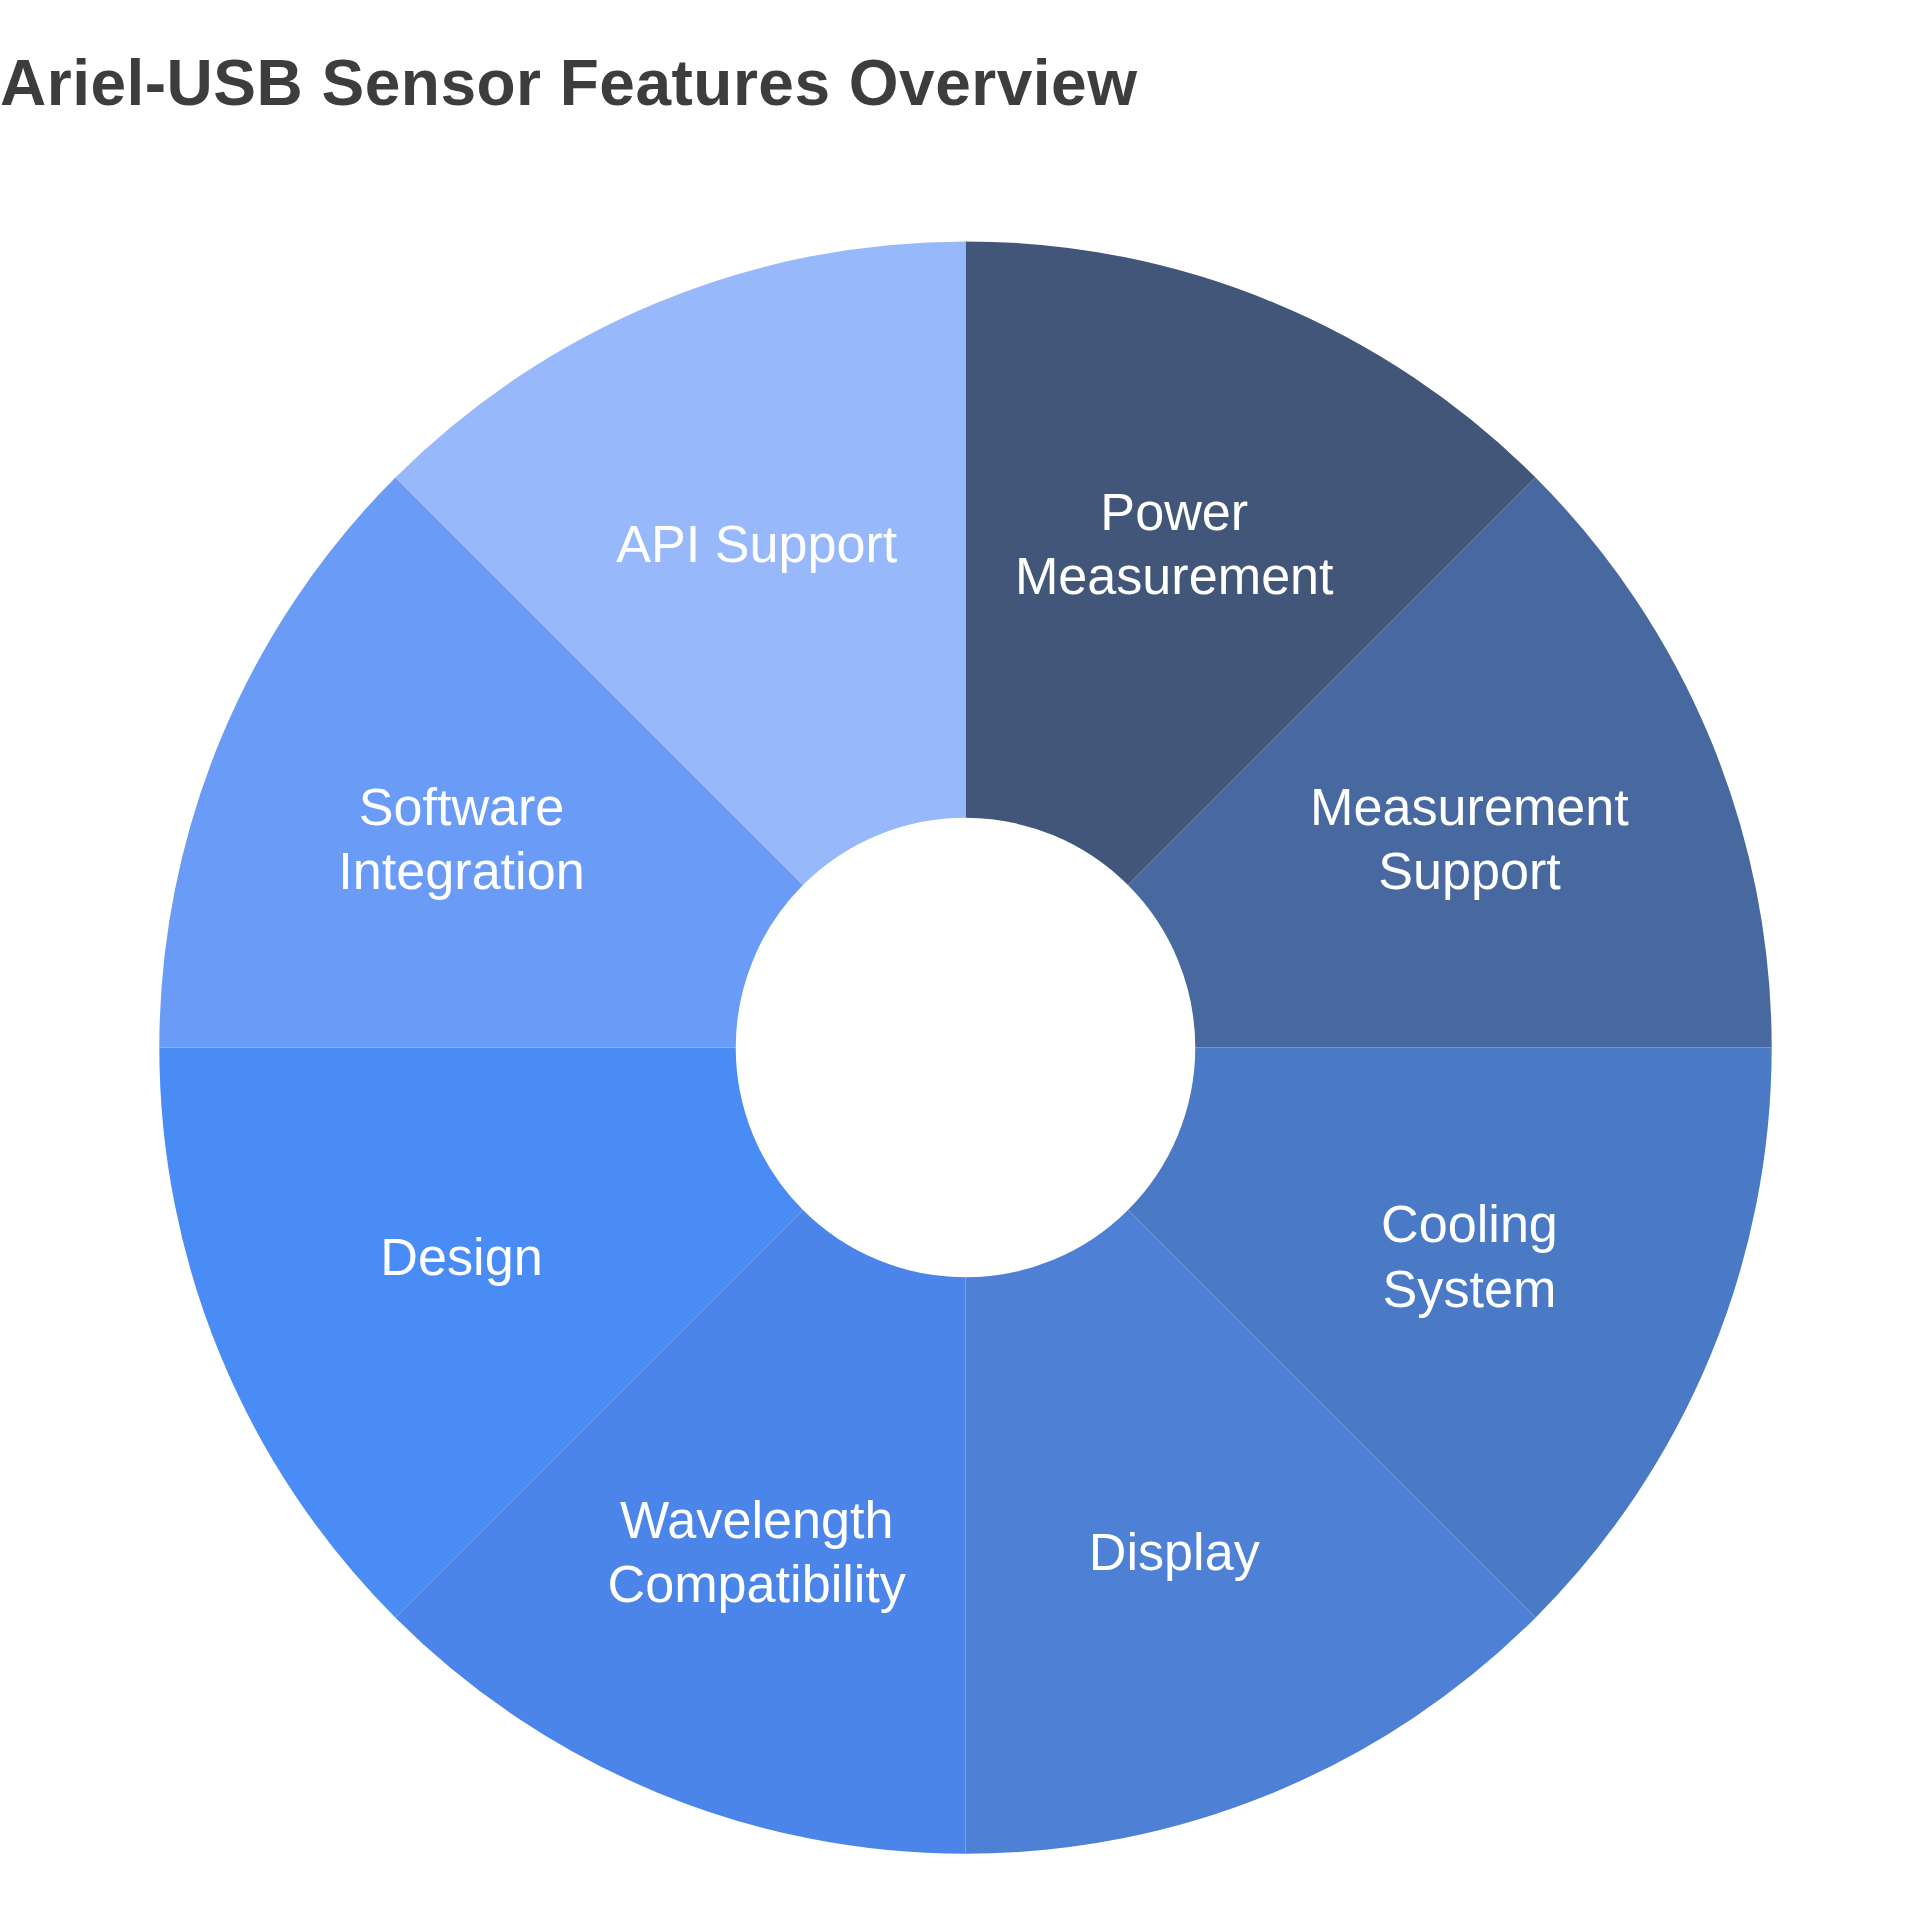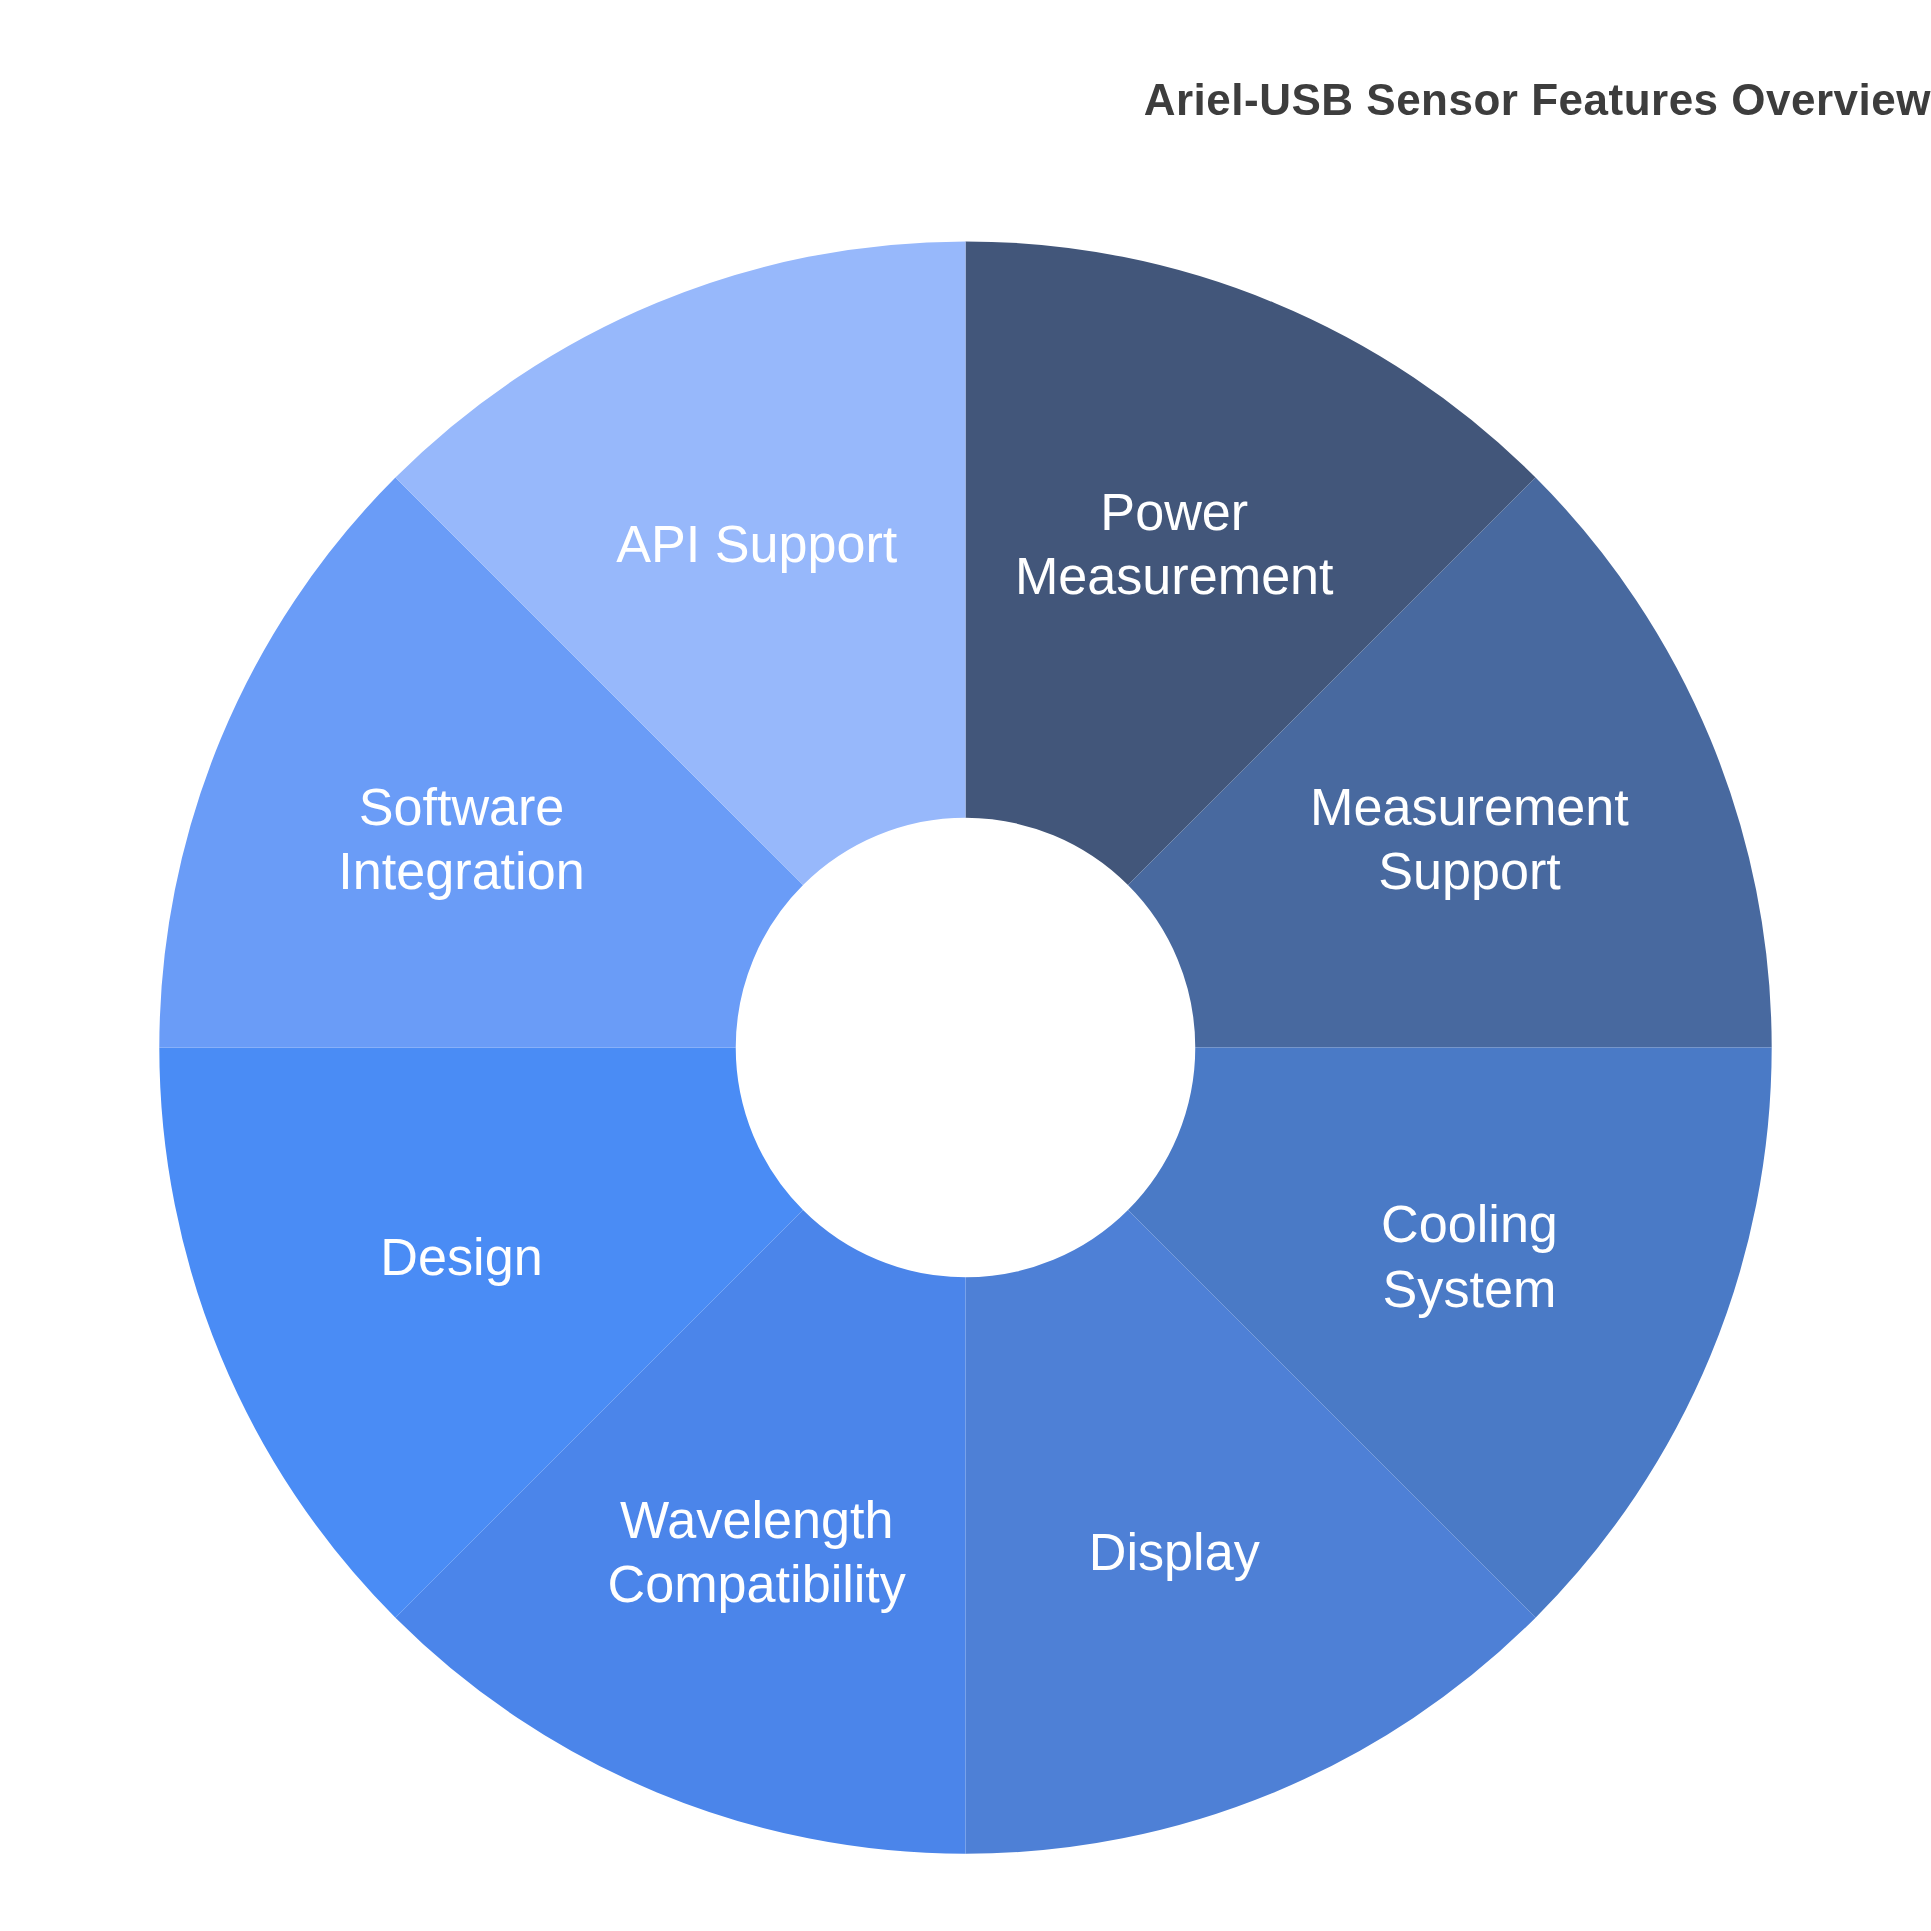--- a/index.html
+++ b/index.html
@@ -13,26 +13,25 @@
     height: 1931px;
     background: #ffffff;
     overflow: hidden;
     font-family: "Liberation Sans", sans-serif;
   }
   .chart-title {
     position: absolute;
     top: 46px;
     left: 0;
     width: 100%;
-    text-align: right;
-    font-size: 44px;
+    text-align: left;
+    font-size: 64px;
     font-weight: 700;
     color: #3d3d3d;
     letter-spacing: 0.5px;
-    margin-top: 29px;
   }
   svg.donut {
     position: absolute;
     top: 0;
     left: 0;
   }
   svg.donut text {
     font-family: "Liberation Sans", sans-serif;
     font-size: 54px;
     font-weight: 400;

